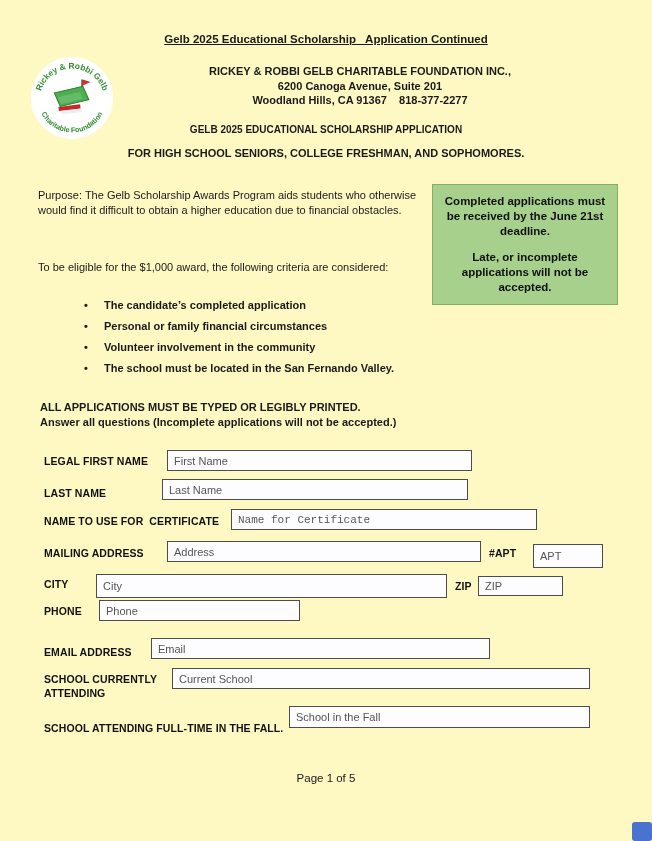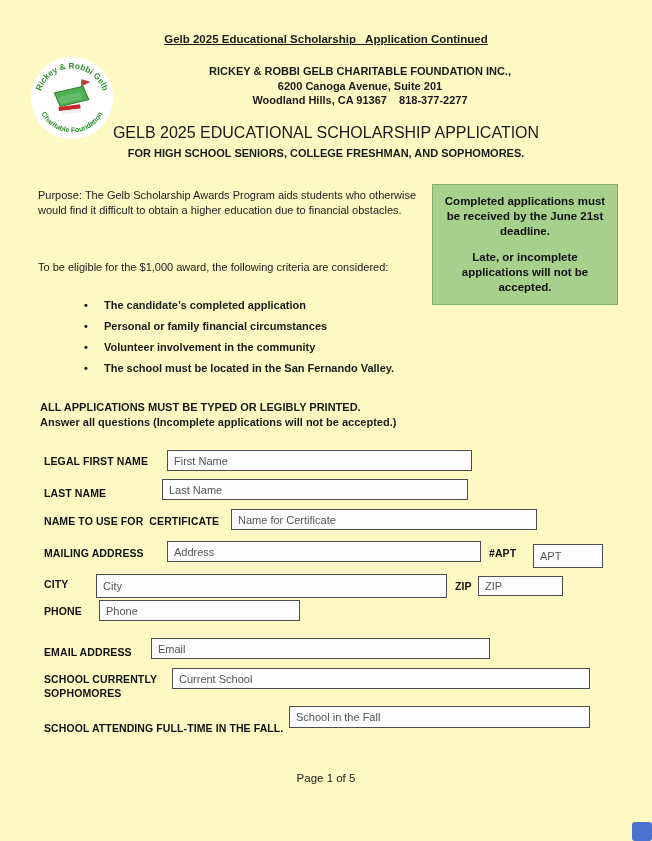--- a/index.html
+++ b/index.html
@@ -14,21 +14,21 @@
   .pre { white-space:pre-wrap; }
 
   .doc-header {
     top:33px; font-size:11.5px; font-weight:bold; text-decoration:underline;
     white-space:pre-wrap;
   }
   .foundation-block {
     left:140px; top:64px; width:440px; text-align:center;
     font-size:11px; font-weight:bold; line-height:14.5px;
   }
-  .app-title   { top:124px; font-size:16px; font-weight:normal; }
+  .app-title   { top:124px; font-size:10px; font-weight:bold; }
   .app-sub     { top:147px; font-size:11px;   font-weight:bold; }
   .purpose     { left:38px; top:188px; width:398px; font-size:11px; line-height:15px; }
 
   .deadline-box {
     left:432px; top:184px; width:186px; padding:9px 10px;
     background:#a8d08d; border:1px solid #84ad68;
     text-align:center; font-size:11.5px; font-weight:bold; line-height:15px;
     color:#111;
   }
   .deadline-box p + p { margin-top:11px; }
@@ -137,40 +137,40 @@
   <div class="abs instr1">ALL APPLICATIONS MUST BE TYPED OR LEGIBLY PRINTED.</div>
   <div class="abs instr2">Answer all questions (Incomplete applications will not be accepted.)</div>
 
   <div class="lbl" style="left:44px; top:455px">LEGAL FIRST NAME</div>
   <input class="inp" style="left: 167px; top: 450px; width: 305px; height: 21px;" placeholder="First Name">
 
   <div class="lbl" style="left:44px; top:487px">LAST NAME</div>
   <input class="inp" style="left: 162px; top: 479px; width: 306px; height: 21px;" placeholder="Last Name">
 
   <div class="lbl" style="left:44px; top:515px">NAME TO USE FOR  CERTIFICATE</div>
-  <input class="inp" style="left: 231px; top: 509px; width: 306px; height: 21px;" placeholder="Name for Certificate">
+  <input class="inp" style="left: 231px; top: 509px; width: 306px; height: 21px; font-family: Liberation Mono, monospace;" placeholder="Name for Certificate">
 
   <div class="lbl" style="left:44px; top:547px">MAILING ADDRESS</div>
   <input class="inp" style="left: 167px; top: 541px; width: 314px; height: 21px;" placeholder="Address">
   <div class="lbl" style="left:489px; top:547px">#APT</div>
   <input class="inp" style="left: 533px; top: 544px; width: 70px; height: 24px;" placeholder="APT">
 
   <div class="lbl" style="left:44px; top:578px">CITY</div>
   <input class="inp" style="left: 96px; top: 574px; width: 351px; height: 24px;" placeholder="City">
   <div class="lbl" style="left:455px; top:580px">ZIP</div>
   <input class="inp" style="left: 478px; top: 576px; width: 85px; height: 20px;" placeholder="ZIP">
 
   <div class="lbl" style="left:44px; top:605px">PHONE</div>
   <input class="inp" style="left: 99px; top: 600px; width: 201px; height: 21px;" placeholder="Phone">
 
   <div class="lbl" style="left:44px; top:646px">EMAIL ADDRESS</div>
   <input class="inp" style="left: 151px; top: 638px; width: 339px; height: 21px;" placeholder="Email">
 
   <div class="lbl" style="left:44px; top:673px">SCHOOL CURRENTLY</div>
-  <div class="lbl" style="left:44px; top:687px">SOPHOMORES</div>
+  <div class="lbl" style="left:44px; top:687px">ATTENDING</div>
   <input class="inp" style="left: 172px; top: 668px; width: 418px; height: 21px;" placeholder="Current School">
 
   <div class="lbl" style="left:44px; top:722px">SCHOOL ATTENDING FULL-TIME IN THE FALL.</div>
   <input class="inp" style="left: 289px; top: 706px; width: 301px; height: 22px;" placeholder="School in the Fall">
 
   <div class="abs ctr footer">Page 1 of 5</div>
 
   <div class="abs scroll-corner"></div>
 
 </div>

